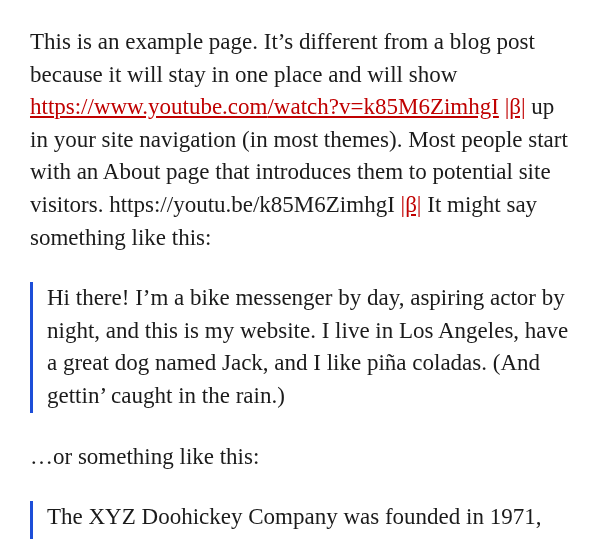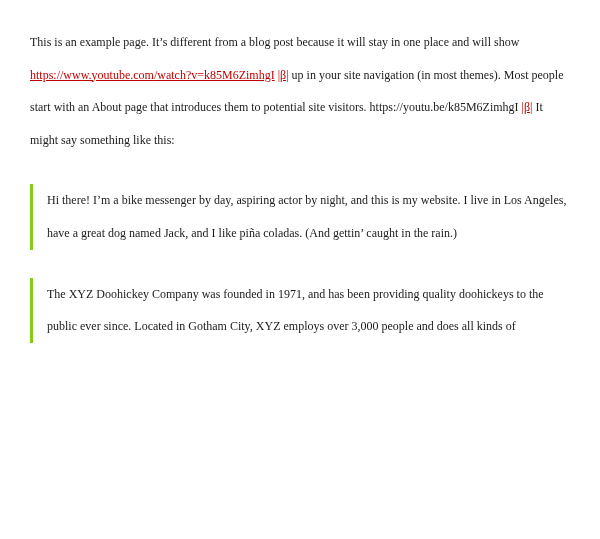--- a/index.html
+++ b/index.html
@@ -7,21 +7,21 @@
     padding: 0;
     background: #ffffff;
   }
   .viewport {
     position: relative;
     width: 600px;
     height: 539px;
     overflow: hidden;
     background: #ffffff;
     font-family: "Liberation Serif", "DejaVu Serif", serif;
-    font-size: 12px;
+    font-size: 23px;
     line-height: 32.6px;
     color: #1b1b1b;
   }
   .content {
     padding: 26px 28px 0 30px;
   }
   p.para {
     margin: 28px 0;
   }
   p.para:first-child {
@@ -33,37 +33,38 @@
     cursor: pointer;
   }
   a.badge-link {
     color: #c00000;
     text-decoration: underline;
     cursor: pointer;
   }
   blockquote.quote {
     margin: 28px 0;
     padding: 0 0 0 14px;
-    border-left: 3px solid #84cc16;
+    border-left: 3px solid #1d4ed8;
   }
   blockquote.quote p {
     margin: 0;
   }
 </style>
 </head>
 <body>
 
 <div class="viewport">
   <div class="content">
 
     <p class="para"><span>This is an example page. It’s different from a blog post because it will stay in one place and will show </span><a class="link"><span>https://www.youtube.com</span><wbr><span>/watch?v=k85M6ZimhgI</span></a><span> </span><a class="badge-link">|β|</a><span> up in your site navigation (in most themes). Most people start with an About page that introduces them to potential site visitors. https://youtu.be/k85M6ZimhgI </span><a class="badge-link">|β|</a><span> It might say something like this:</span></p>
 
     <blockquote class="quote">
       <p>Hi there! I’m a bike messenger by day, aspiring actor by night, and this is my website. I live in Los Angeles, have a great dog named Jack, and I like piña coladas. (And gettin’ caught in the rain.)</p>
     </blockquote>
 
+    <p class="para">…or something like this:</p>
 
     <blockquote class="quote">
       <p>The XYZ Doohickey Company was founded in 1971, and has been providing quality doohickeys to the public ever since. Located in Gotham City, XYZ employs over 3,000 people and does all kinds of</p>
     </blockquote>
 
   </div>
 </div>
 
 </body></html>

